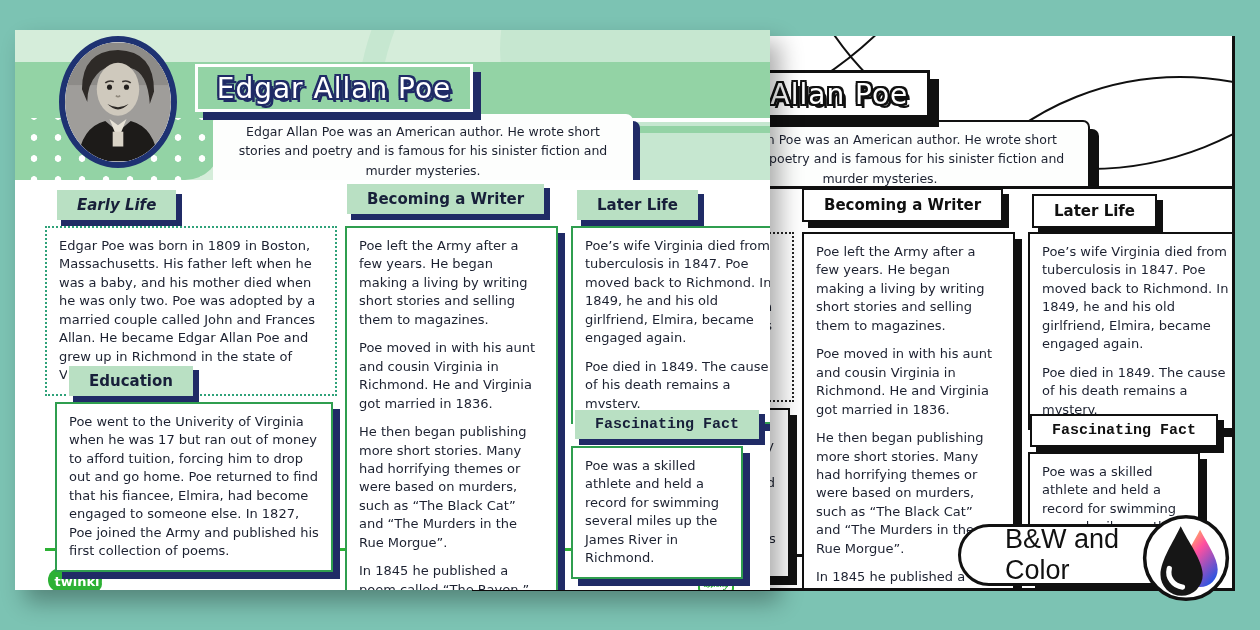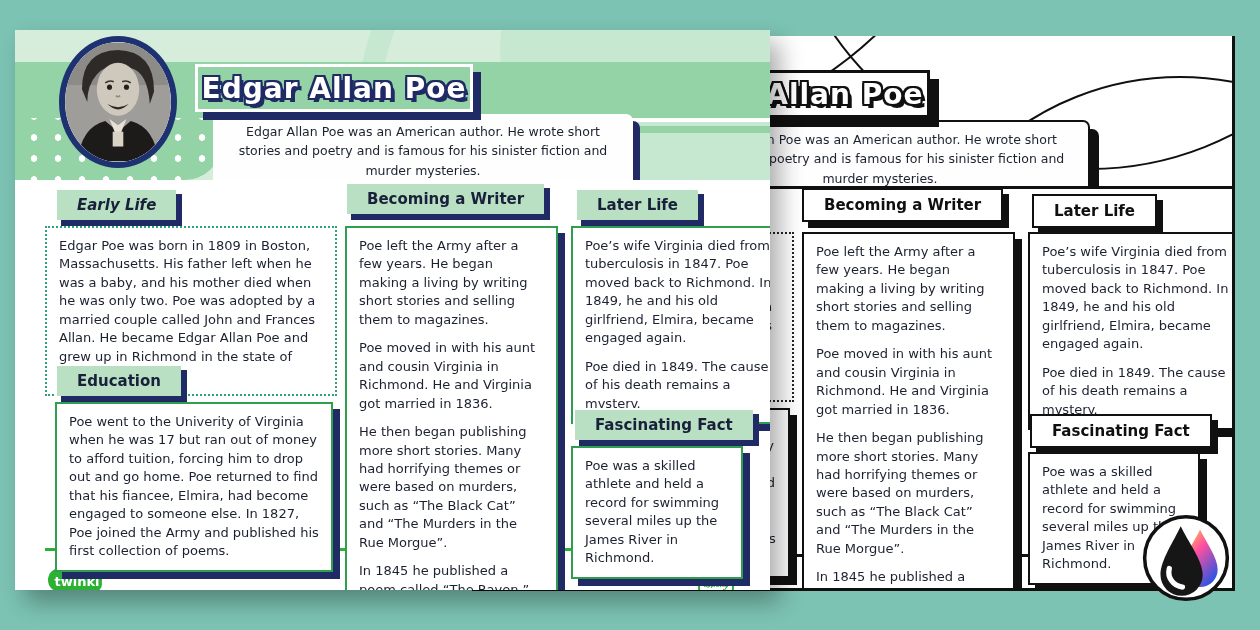--- a/index.html
+++ b/index.html
@@ -31,21 +31,21 @@
   .dots{position:absolute;left:0;top:88px;width:206px;height:62px;background:#93d3a5;
         background-image:radial-gradient(circle,#ffffff 3px,rgba(255,255,255,0) 3.6px);
         background-size:24px 21px;background-position:7px 9px;border-bottom-right-radius:36px;}
   .portrait{position:absolute;left:44px;top:6px;width:118px;height:132px;border-radius:50%;
         border:6px solid #1e3272;background:#fff;box-sizing:border-box;z-index:5;overflow:hidden;}
   .portrait svg{display:block;width:100%;height:100%;border-radius:50%;}
   .titlebox{position:absolute;left:180px;top:34px;width:278px;height:48px;box-sizing:border-box;
         display:flex;align-items:center;justify-content:center;z-index:4;}
   .sheet--color .titlebox{background:#93d3a5;border:3px solid #ffffff;box-shadow:8px 8px 0 #202b66;}
   .sheet--bw .titlebox{background:#ffffff;border:3px solid #101010;box-shadow:9px 9px 0 #101010;}
-  .title-text{font-size:28px;font-weight:bold;letter-spacing:1px;color:#ffffff;margin:0;}
+  .title-text{font-size:28px;font-weight:normal;letter-spacing:1px;color:#ffffff;margin:0;}
   .sheet--color .title-text{text-shadow:-2px -2px 0 #202b66,2px -2px 0 #202b66,-2px 2px 0 #202b66,
         2px 2px 0 #202b66,0 -2px 0 #202b66,0 2px 0 #202b66,-2px 0 0 #202b66,2px 0 0 #202b66,4px 4px 0 #202b66;}
   .sheet--bw .title-text{text-shadow:-2px -2px 0 #101010,2px -2px 0 #101010,-2px 2px 0 #101010,
         2px 2px 0 #101010,0 -2px 0 #101010,0 2px 0 #101010,-2px 0 0 #101010,2px 0 0 #101010,4px 4px 0 #101010;}
   .introbox{position:absolute;left:198px;top:84px;width:420px;min-height:56px;box-sizing:border-box;
         border-radius:7px;padding:8px 14px;display:flex;align-items:center;z-index:3;background:#fdfefd;}
   .sheet--color .introbox{box-shadow:7px 7px 0 #202b66;}
   .sheet--bw .introbox{border:2px solid #101010;box-shadow:9px 9px 0 #101010;}
   .introbox p{margin:0;width:100%;font-size:12.5px;line-height:1.55;color:#1c2130;text-align:center;}
 
@@ -57,24 +57,24 @@
   .tbox{position:absolute;background:#ffffff;padding:9px 12px;box-sizing:border-box;
         font-size:13px;line-height:1.42;color:#1c2130;z-index:1;}
   .tbox p{margin:0 0 10px 0;}
   .tbox p:last-child{margin-bottom:0;}
   .sheet--color .tbox.solid{border:2px solid #2f9e4f;box-shadow:7px 7px 0 #202b66;}
   .sheet--bw .tbox.solid{border:2px solid #101010;box-shadow:7px 7px 0 #101010;}
   .sheet--color .tbox.dotted{border:2px dotted #2fa279;}
   .sheet--bw .tbox.dotted{border:2px dotted #222222;}
 
   .h-early{left:40px;top:158px;font-style:italic;}   .b-early{left:30px;top:196px;width:292px;}
-  .h-edu{left:40px;top:334px;}     .b-edu{left:40px;top:372px;width:278px;}
+  .h-edu{left:52px;top:334px;}     .b-edu{left:40px;top:372px;width:278px;}
   .h-writer{left:330px;top:152px;} .b-writer{left:330px;top:196px;width:213px;min-height:306px;}
   .h-later{left:560px;top:158px;}  .b-later{left:556px;top:196px;width:219px;min-height:192px;}
-  .h-fact{left:558px;top:378px;}   .b-fact{left:556px;top:416px;width:172px;min-height:86px;}
+  .h-fact{left:558px;top:378px;font-family:Liberation Mono, monospace;}   .b-fact{left:556px;top:416px;width:172px;min-height:86px;}
 
   
   .f-rule{position:absolute;left:30px;right:30px;top:518px;height:3px;}
   .sheet--color .f-rule{background:#2db135;}
   .sheet--bw .f-rule{background:#101010;}
   .logo{position:absolute;left:30px;top:526px;}
   .visit{position:absolute;right:82px;top:538px;font-size:9px;font-weight:bold;color:#2db135;}
   .qbadge{position:absolute;right:36px;top:524px;width:36px;height:42px;border:2px solid #2db135;
         border-radius:8px;background:#fff;box-sizing:border-box;text-align:center;overflow:hidden;}
   .q-cloud{margin:3px auto 1px auto;width:26px;height:12px;background:#2db135;border-radius:7px;
@@ -215,20 +215,23 @@
       </svg>
     </div>
     <div class="visit">visit twinkl.com</div>
     <div class="qbadge">
       <div class="q-cloud">twinkl</div>
       <div class="q-lines">Quality Standard Approved</div>
       <span class="q-check">✓</span>
     </div>
   </div>
 
+  <div class="pill">
+    <span>B&amp;W and Color</span>
+  </div>
   <div class="drop-circle">
     <svg viewBox="0 0 100 100">
       <defs>
         <linearGradient id="rain" x1="0" y1="0" x2="0.7" y2="1">
           <stop offset="0" stop-color="#ffe23a"></stop>
           <stop offset="0.45" stop-color="#ff4fa0"></stop>
           <stop offset="1" stop-color="#2e55e0"></stop>
         </linearGradient>
       </defs>
       <circle cx="50" cy="50" r="47" fill="#ffffff" stroke="#111111" stroke-width="4"></circle>

